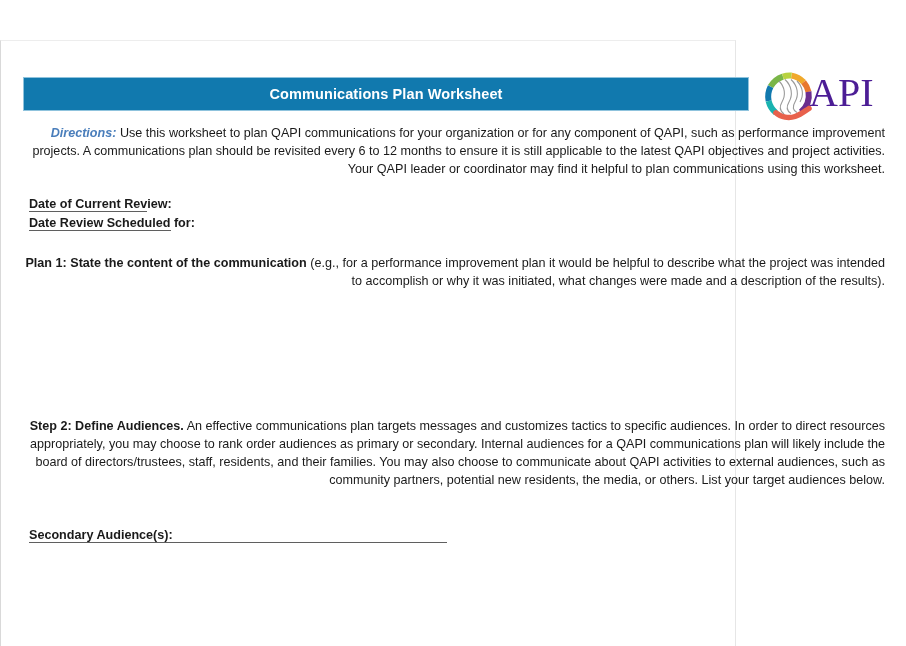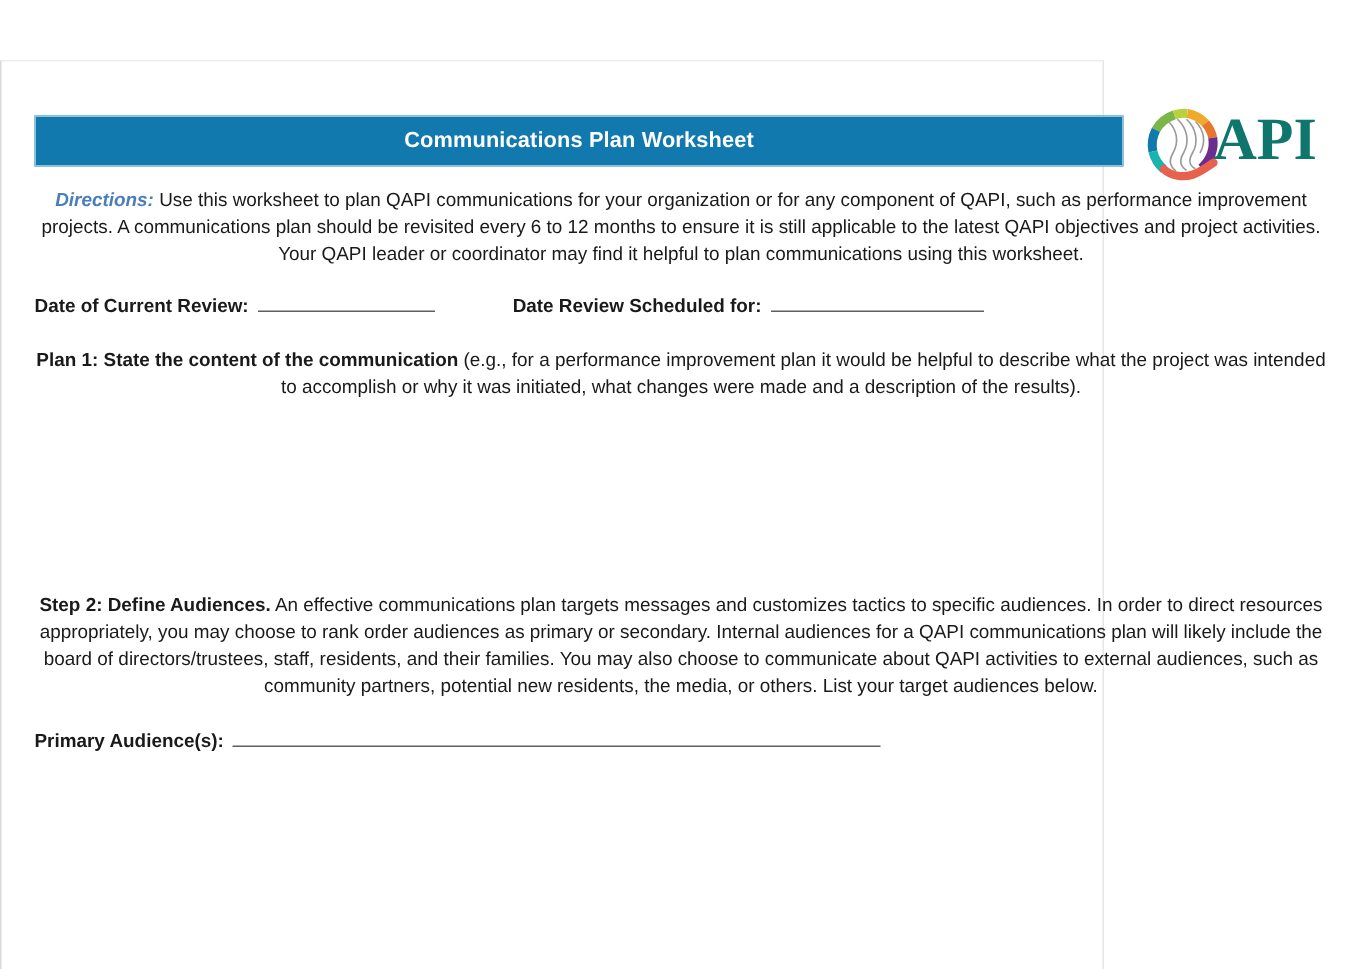--- a/index.html
+++ b/index.html
@@ -65,54 +65,54 @@
     width: 132px;
     height: 58px;
   }
   .logo svg { display: block; }
   .logo-api {
     position: absolute;
     left: 48px;
     top: 4px;
     font-family: "Liberation Serif", serif;
     font-size: 40px;
-    color: #0f766e;
+    color: #4c1d95;
     letter-spacing: 0px;
     line-height: 1;
-    font-weight: bold;
   }
 
   
   .content {
     position: absolute;
     left: 22px;
     top: 84px;
     width: 862px;
   }
 
   p.para {
     margin: 0;
     font-size: 12.6px;
     line-height: 1.42;
     color: #1a1a1a;
-    text-align: center;
+    text-align: right;
   }
 
   .directions-label {
     color: #4a7ebb;
     font-style: italic;
     font-weight: bold;
   }
 
   .field-row {
     display: flex;
     align-items: baseline;
     font-size: 12.6px;
     font-weight: bold;
     color: #1a1a1a;
+    flex-direction: column;
   }
   .field-label { white-space: nowrap; }
   .rule {
     display: inline-block;
     height: 0;
     border-bottom: 1.4px solid #5f5f5f;
     margin: 0 0 4px 6px;
     vertical-align: bottom;
   }
   .rule-date   { width: 118px; }
@@ -193,23 +193,23 @@
     <div class="sp-after-date"></div>
 
     <p class="para"><span class="step-head">Plan 1: State the content of the communication</span><span> (e.g., for a performance improvement plan it would be helpful to describe what the project was intended to accomplish or why it was initiated, what changes were made and a description of the results).</span></p>
 
     <div class="sp-step1-answer"></div>
 
     <p class="para"><span class="step-head">Step 2: Define Audiences.</span><span> An effective communications plan targets messages and customizes tactics to specific audiences. In order to direct resources appropriately, you may choose to rank order audiences as primary or secondary. Internal audiences for a QAPI communications plan will likely include the board of directors/trustees, staff, residents, and their families. You may also choose to communicate about QAPI activities to external audiences, such as community partners, potential new residents, the media, or others.  List your target audiences below.</span></p>
 
     <div class="sp-after-step2"></div>
 
+
+    <div class="sp-between-aud"></div>
+
     <div class="field-row">
-      <span class="field-label">Primary Audience(s):</span>
-      <span class="rule rule-primary"></span>
-    </div>
-
-    <div class="sp-between-aud"></div>
-
+      <span class="field-label">Secondary Audience(s):</span>
+      <span class="rule rule-secondary"></span>
+    </div>
 
   </div>
 
 </div>
 
 </body></html>

